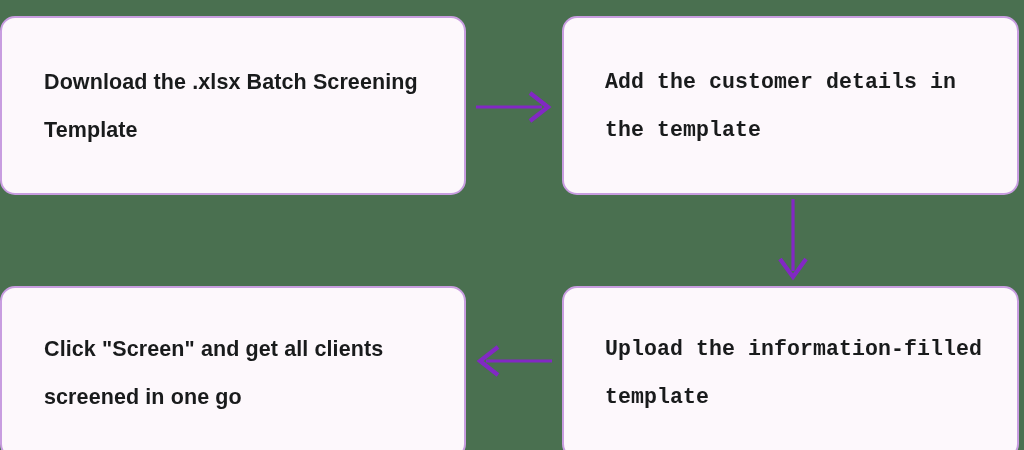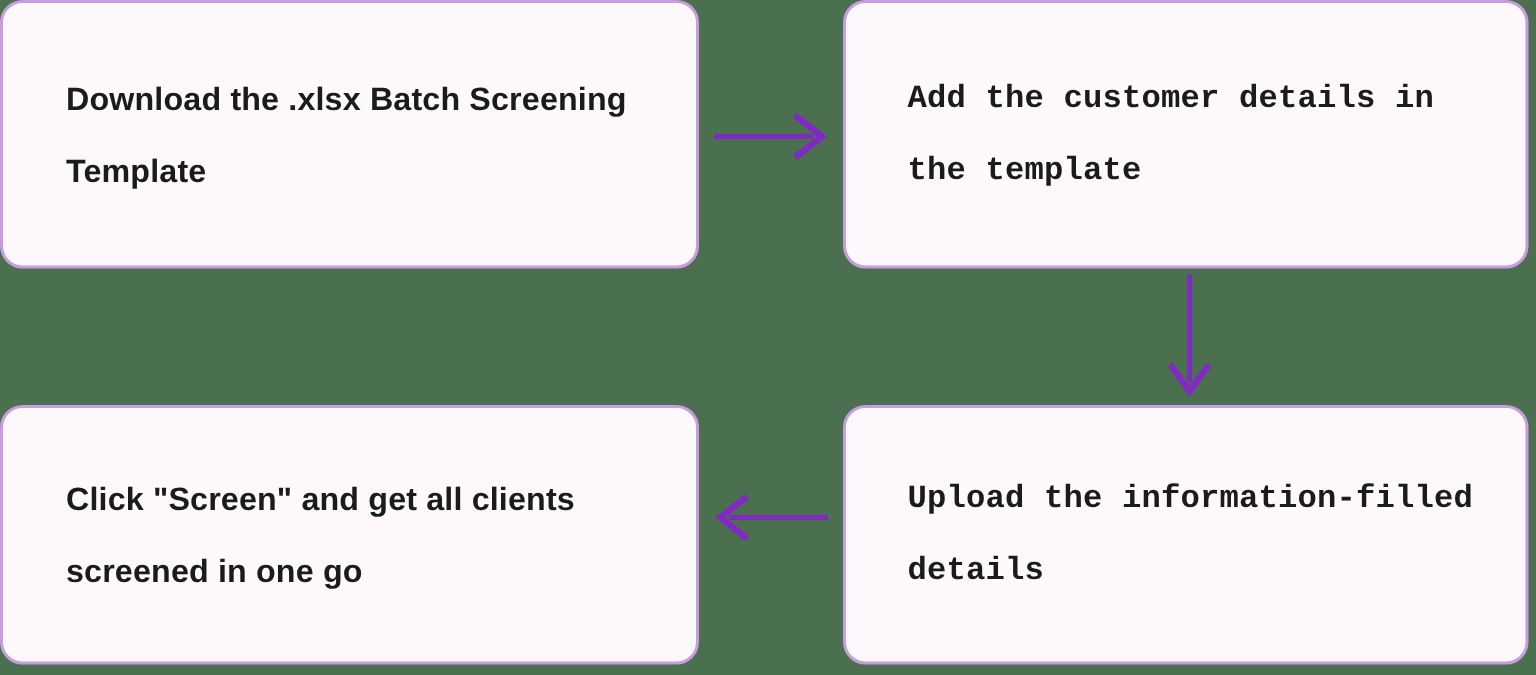--- a/index.html
+++ b/index.html
@@ -10,20 +10,21 @@
     width: 1024px;
     height: 450px;
     background: #4a7050;
     font-family: "Liberation Sans", sans-serif;
     overflow: hidden;
   }
   .canvas {
     position: relative;
     width: 1024px;
     height: 330px;
+    margin-top: 16px;
   }
 
   
   .step-box {
     position: absolute;
     box-sizing: border-box;
     background: #fdf8fc;
     border: 2px solid #c89de0;
     border-radius: 15px;
     display: flex;
@@ -77,21 +78,21 @@
   <div class="step-box box-tr">
     <span class="step-text">Add the customer details in the template</span>
   </div>
 
   <svg class="arrow arrow-down" viewBox="0 0 42 88" aria-hidden="true">
     <line x1="21" y1="2" x2="21" y2="74" stroke="#8228c4" stroke-width="3.2" stroke-linecap="butt"></line>
     <polyline points="8,62 21,80 34,62" fill="none" stroke="#8228c4" stroke-width="4.2" stroke-linecap="butt" stroke-linejoin="miter"></polyline>
   </svg>
 
   <div class="step-box box-br">
-    <span class="step-text">Upload the information-filled details</span>
+    <span class="step-text">Upload the information-filled template</span>
   </div>
 
   <svg class="arrow arrow-left" viewBox="0 0 80 34" aria-hidden="true">
     <line x1="12" y1="17" x2="78" y2="17" stroke="#8228c4" stroke-width="3.2" stroke-linecap="butt"></line>
     <polyline points="24,3 6,17 24,31" fill="none" stroke="#8228c4" stroke-width="4.2" stroke-linecap="butt" stroke-linejoin="miter"></polyline>
   </svg>
 
   <div class="step-box box-bl">
     <span class="step-text">Click "Screen" and get all clients screened in one go</span>
   </div>

